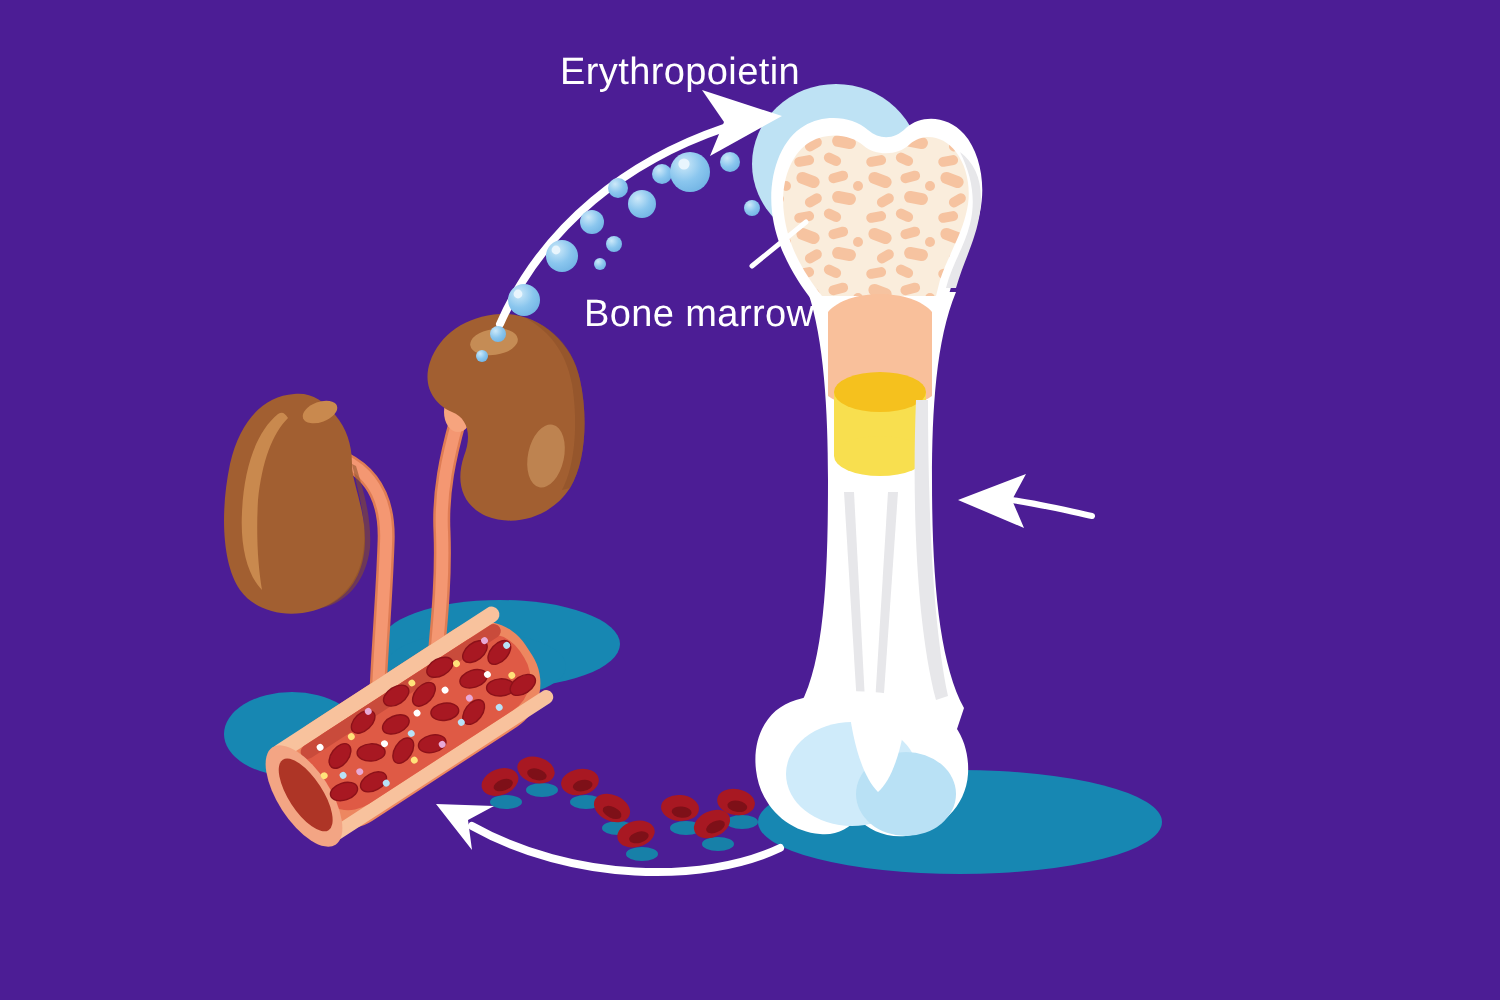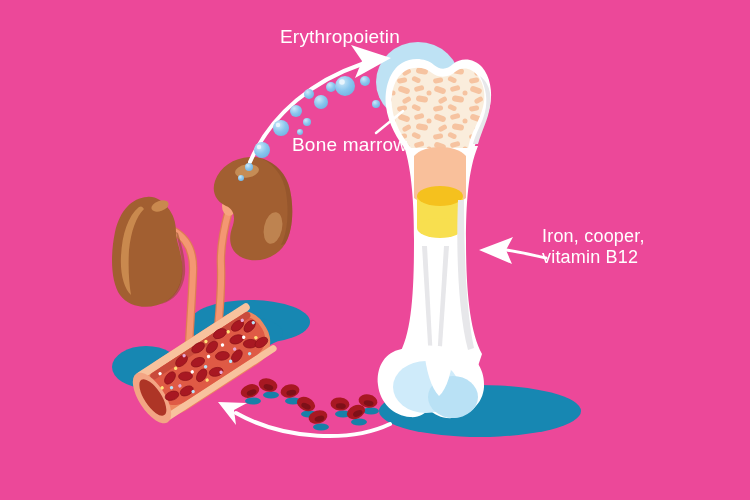--- a/index.html
+++ b/index.html
@@ -1,28 +1,28 @@
 <!DOCTYPE html>
 <html><head>
 <meta charset="utf-8">
 <style>
   html,body{margin:0;padding:0;background:#0e7396;}
   .stage{
     position:relative;width:750px;height:500px;overflow:hidden;
-    background:#ec4899;
+    background:#4c1d95;
     font-family:"Liberation Sans",sans-serif;
   }
   .stage svg{position:absolute;left:0;top:0;}
   .lbl{
     position:absolute;color:#FFFFFF;font-size:19px;line-height:22px;
     letter-spacing:.2px;white-space:nowrap;
   }
   .lbl.center{text-align:center;}
   #lbl-epo{left:240px;top:26px;width:200px;}
-  #lbl-bm{left:292px;top:134px;}
+  #lbl-bm{left:292px;top:147px;}
   #lbl-iron{left:542px;top:226px;font-size:18px;line-height:21px;}
   #lbl-rbc{left:213px;top:451px;width:200px;font-size:18px;}
 </style>
 </head>
 <body>
 
 <div class="stage">
 
 <svg width="750" height="500" viewBox="0 0 750 500">
   <defs>
@@ -249,17 +249,13 @@
   </g>
 
   <g>
     <path d="M 390,424 C 352,442 286,441 236,413" fill="none" stroke="#FFFFFF" stroke-width="4" stroke-linecap="round"></path>
     <polygon points="218,402 247,403 234,410 236,425" fill="#FFFFFF"></polygon>
   </g>
 </svg>
 
   <div id="lbl-epo" class="lbl center">Erythropoietin</div>
   <div id="lbl-bm" class="lbl">Bone marrow</div>
-  <div id="lbl-iron" class="lbl">
-    <div>Iron, cooper,</div>
-    <div>vitamin B12</div>
-  </div>
 </div>
 
 </body></html>

